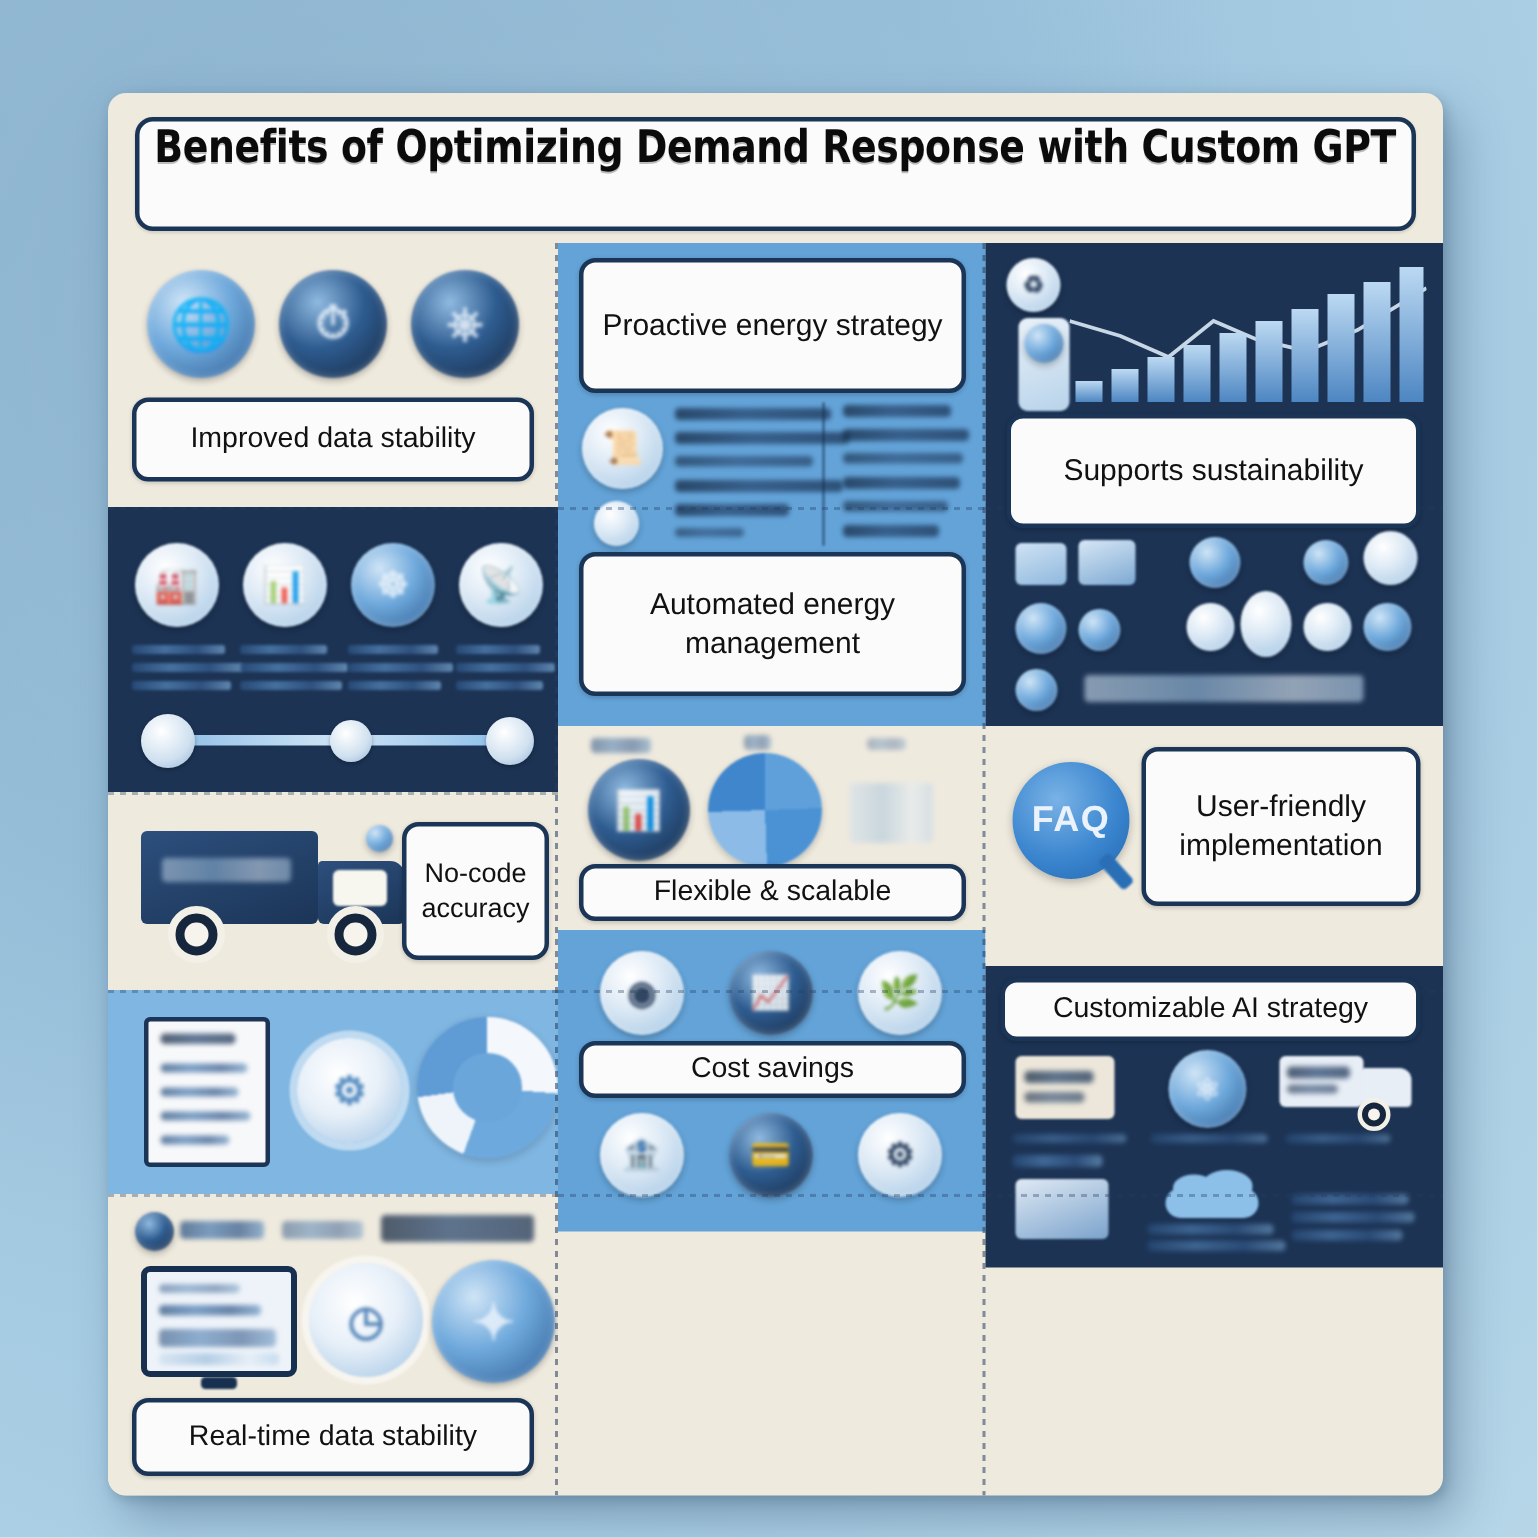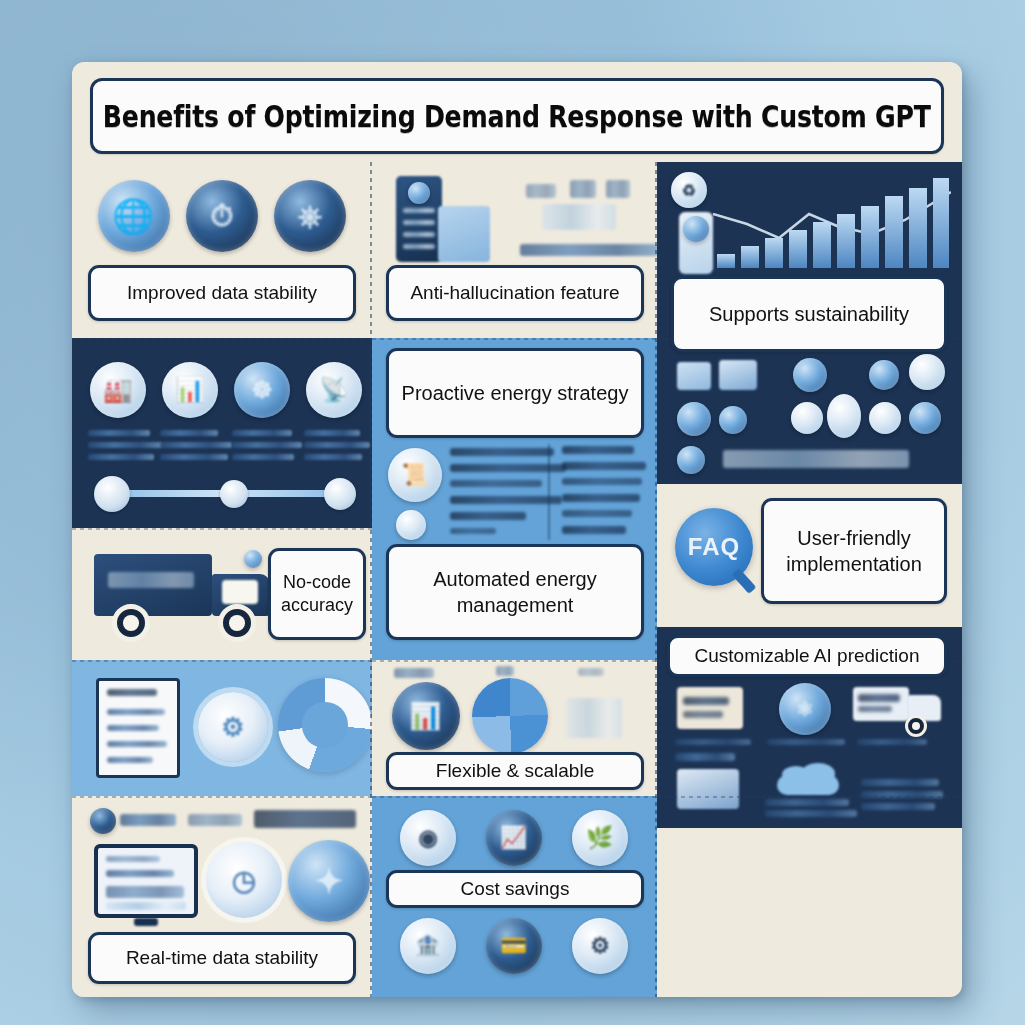--- a/index.html
+++ b/index.html
@@ -27,21 +27,21 @@
     box-shadow: 10px 14px 30px rgba(40,70,100,.35), 2px 3px 8px rgba(40,70,100,.25);
     overflow:hidden;
   }
   .poster-inner{ position:absolute; inset:0; display:flex; flex-direction:column; }
 
   
   .title-wrap{ height:100px; padding:16px 18px 8px 18px; flex:none; }
   .title-box{
     height:100%; background:#fbfbfb;
     border:3px solid #1b3557; border-radius:12px;
-    display:flex; align-items:center; justify-content:center;
+    display:flex; align-items:flex-start; justify-content:center;
     box-shadow:0 1px 2px rgba(0,0,0,.12);
   }
   .title-text{
     font-family:"DejaVu Sans", sans-serif;
     font-weight:bold; font-size:30px; color:#0b0b0b;
     letter-spacing:-.3px;
     transform: scaleX(.84);
     white-space:nowrap;
     text-shadow:0 1px 0 rgba(0,0,0,.25);
   }
@@ -304,37 +304,20 @@
           </div>
 
           <div class="label" style="left:16px;top:136px;width:268px;height:52px">Real-time data stability</div>
         </div>
 
         <div class="divider-v" style="right:0"></div>
       </div>
 
       <div class="col col-2">
 
-        <div class="cell cream" style="height:176px">
-          <div class="panel" style="left:24px;top:14px;width:46px;height:86px;background:linear-gradient(160deg,#2e5585,#16304f);border-radius:5px"></div>
-          <div class="smear lt" style="left:31px;top:46px;width:32px;height:5px"></div>
-          <div class="smear lt" style="left:31px;top:58px;width:32px;height:5px"></div>
-          <div class="smear lt" style="left:31px;top:70px;width:32px;height:5px"></div>
-          <div class="smear lt" style="left:31px;top:82px;width:32px;height:5px"></div>
-          <div class="circ" style="left:36px;top:20px;width:22px;height:22px"></div>
-          <div class="panel" style="left:66px;top:44px;width:52px;height:56px;background:linear-gradient(160deg,#b7d4ee,#86b4dd);border-radius:4px"></div>
-
-          <div class="smear" style="left:154px;top:22px;width:30px;height:14px;opacity:.45"></div>
-          <div class="smear" style="left:198px;top:18px;width:26px;height:18px;opacity:.5"></div>
-          <div class="smear" style="left:234px;top:18px;width:24px;height:18px;opacity:.5"></div>
-          <div class="smear lt" style="left:170px;top:42px;width:74px;height:26px;opacity:.55"></div>
-          <div class="smear" style="left:148px;top:82px;width:140px;height:12px;opacity:.7"></div>
-
-          <div class="label" style="left:14px;top:103px;width:258px;height:56px">Anti-hallucination feature</div>
-        </div>
         <div class="divider-h" style="top:176px"></div>
 
         <div class="cell midblue" style="height:322px">
           <div class="label two" style="left:14px;top:10px;width:258px;height:90px;font-size:20px">Proactive energy strategy</div>
 
           <div class="circ pale" style="left:16px;top:110px;width:54px;height:54px">
             <span class="glyph" style="font-size:22px">📜</span>
           </div>
           <div class="circ pale" style="left:24px;top:172px;width:30px;height:30px"></div>
 
@@ -439,31 +422,31 @@
           <div class="circ pale" style="left:134px;top:240px;width:32px;height:32px"></div>
           <div class="circ pale" style="left:170px;top:232px;width:34px;height:44px"></div>
           <div class="circ pale" style="left:212px;top:240px;width:32px;height:32px"></div>
           <div class="circ" style="left:252px;top:240px;width:32px;height:32px"></div>
 
           <div class="circ" style="left:20px;top:284px;width:28px;height:28px"></div>
           <div class="smear lt" style="left:66px;top:288px;width:186px;height:18px;opacity:.6"></div>
         </div>
         <div class="divider-h" style="top:498px"></div>
 
-        <div class="cell cream" style="height:143px">
+        <div class="cell cream" style="height:160px">
           <div class="faq" style="left:18px;top:24px;width:78px;height:78px;font-size:24px">
             <span>FAQ</span>
           </div>
           <div class="faq-handle" style="left:82px;top:84px"></div>
           <div class="label two" style="left:104px;top:14px;width:186px;height:106px;font-size:20px">User-friendly implementation</div>
         </div>
         <div class="divider-h" style="top:634px"></div>
 
         <div class="cell navy" style="height:201px">
-          <div class="label" style="left:10px;top:8px;width:280px;height:42px;font-size:19px">Customizable AI prediction</div>
+          <div class="label" style="left:10px;top:8px;width:280px;height:42px;font-size:19px">Customizable AI strategy</div>
 
           <div class="panel" style="left:20px;top:60px;width:66px;height:42px;background:#ece7da">
             <div class="smear dk" style="left:6px;top:10px;width:46px;height:8px"></div>
             <div class="smear dk" style="left:6px;top:24px;width:40px;height:7px;opacity:.6"></div>
           </div>
 
           <div class="circ" style="left:122px;top:56px;width:52px;height:52px">
             <span class="glyph lt" style="font-size:20px">⚛</span>
           </div>
 

